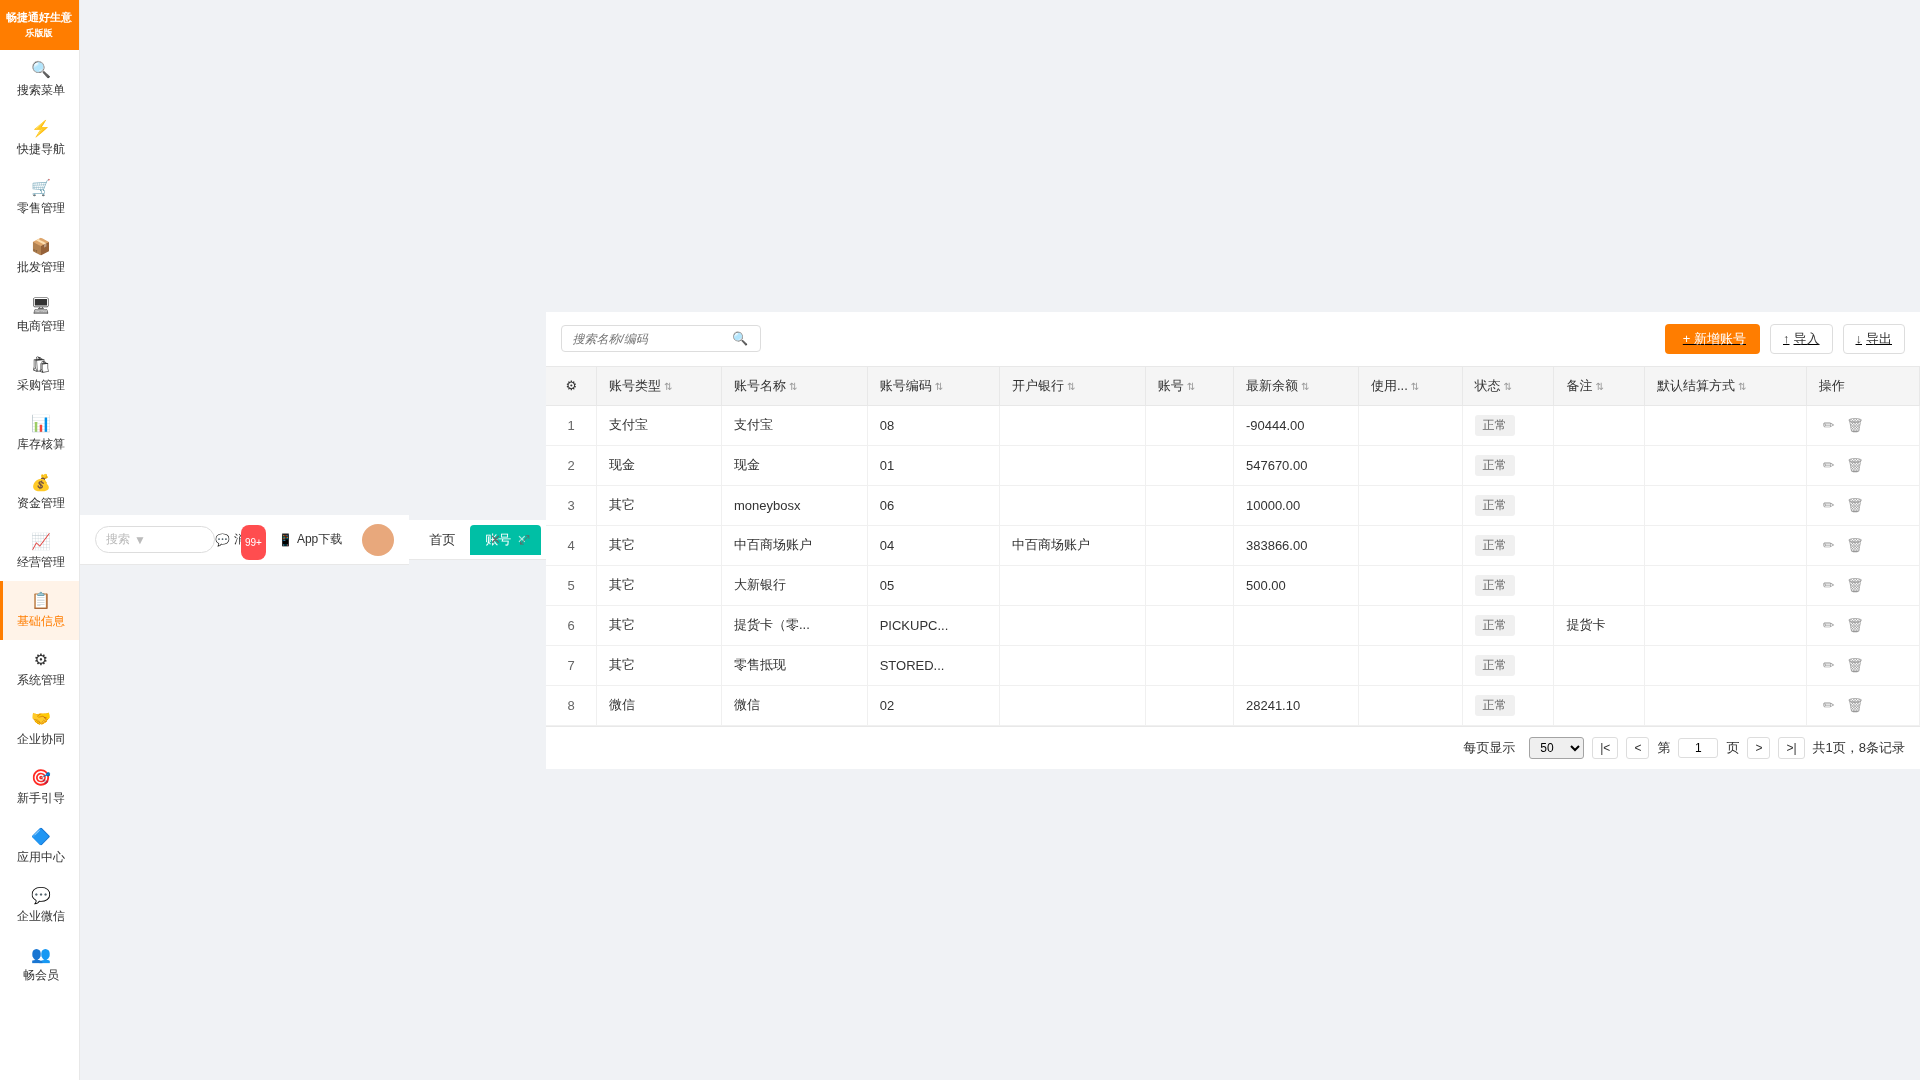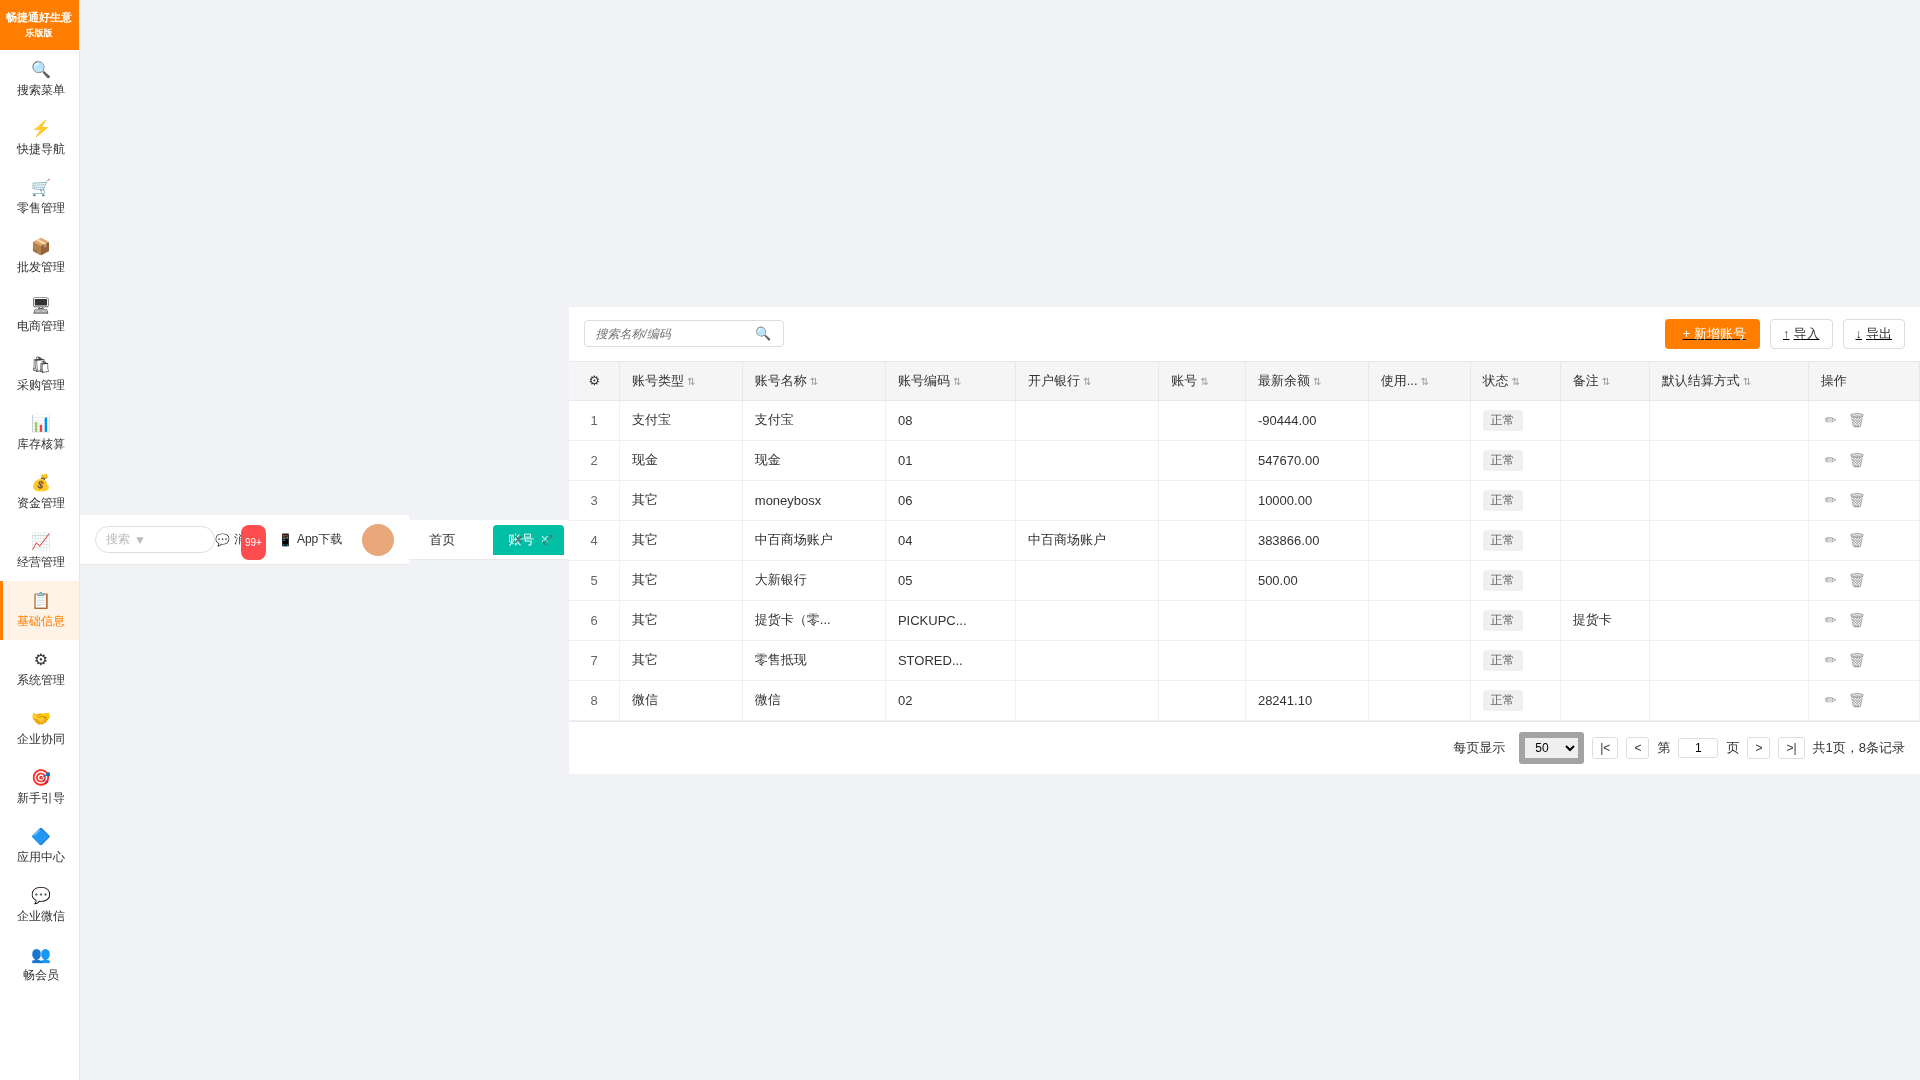--- a/index.html
+++ b/index.html
@@ -288,21 +288,21 @@
       font-size: 13px;
       color: #333;
       flex-shrink: 0;
     }
     .page-size-select {
       display: flex;
       align-items: center;
       gap: 14px;
     }
     .page-size-select select {
-      border: 6px solid #a3a3a3;
+      border: 1px solid #a3a3a3;
       border-radius: 3px;
       padding: 2px 6px;
       font-size: 12px;
     }
     .page-btn {
       border: 1px solid #ddd;
       background: #fff;
       padding: 3px 7px;
       cursor: pointer;
       border-radius: 3px;
@@ -373,21 +373,21 @@
       </div>
       <div class="app-download">
         <span>📱</span>
         <span>App下载</span>
       </div>
       <div class="avatar" style="background:#e8a87c;"></div>
     </div>
   </div>
 
   <div class="tab-bar" style="position:relative;">
-    <div id="tabs-container" style="display:flex;align-items:center;gap:23px;">
+    <div id="tabs-container" style="display:flex;align-items:center;">
         <div class="tab">
           <span>首页</span>
         </div>
         <div class="tab active">
           <span>账号</span>
           <span class="tab-close">✕</span>
         </div>
       </div>
     <div style="position:absolute;right:10px;top:50%;transform:translateY(-50%);display:flex;gap:5px;">
       <div class="win-btn">✕</div>

